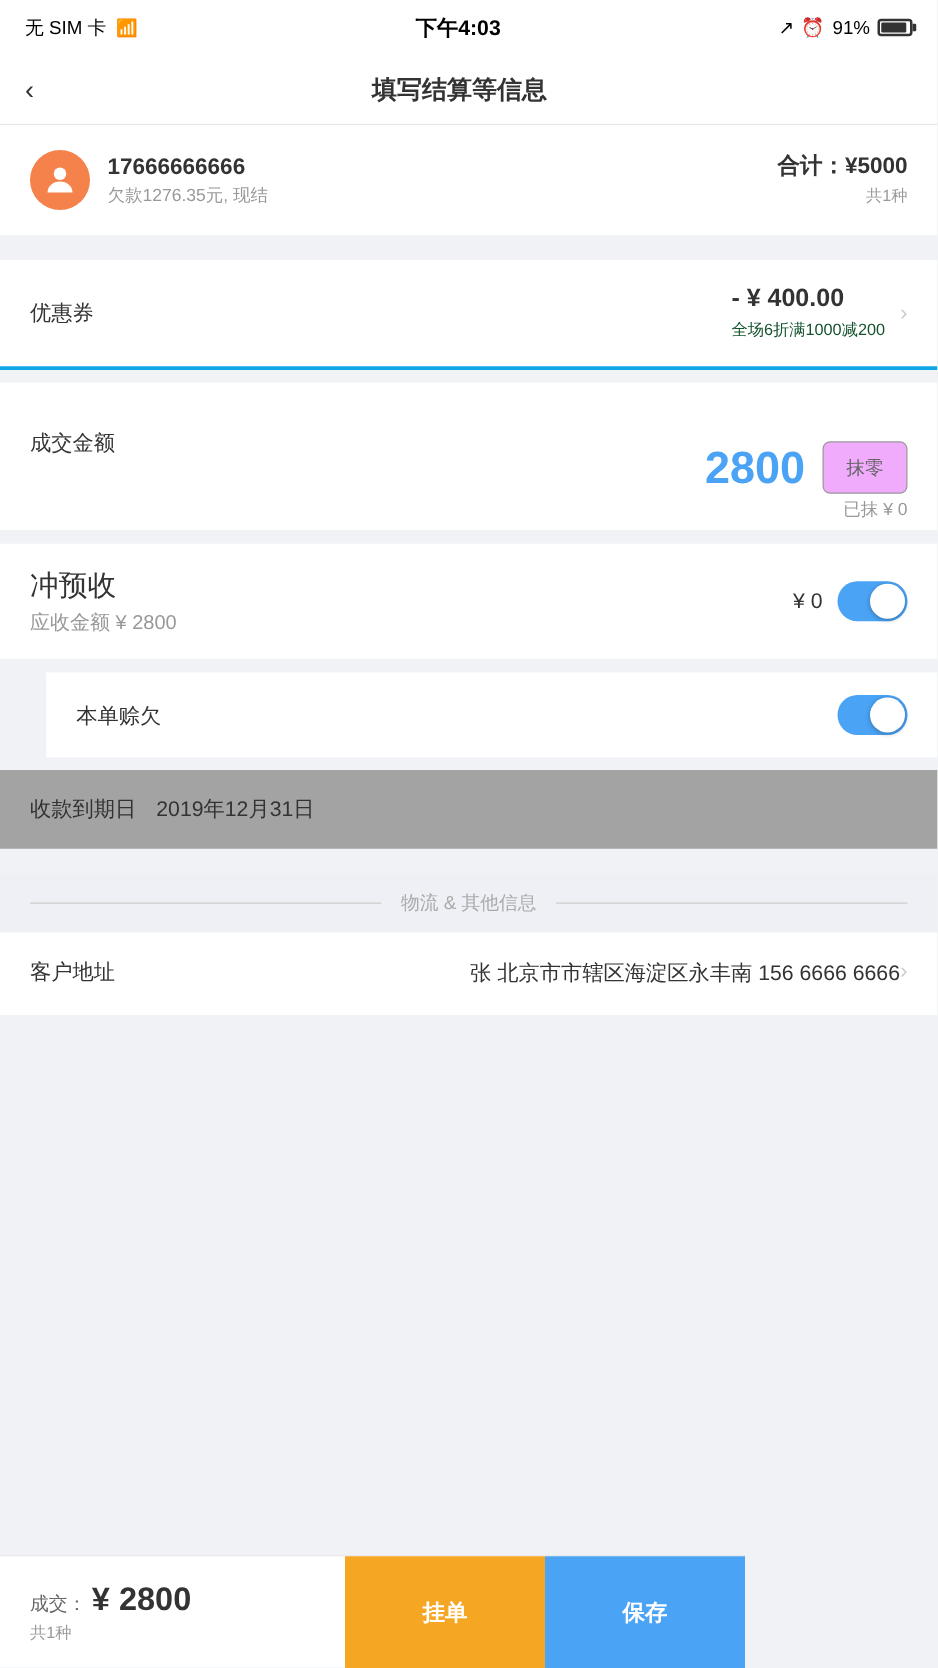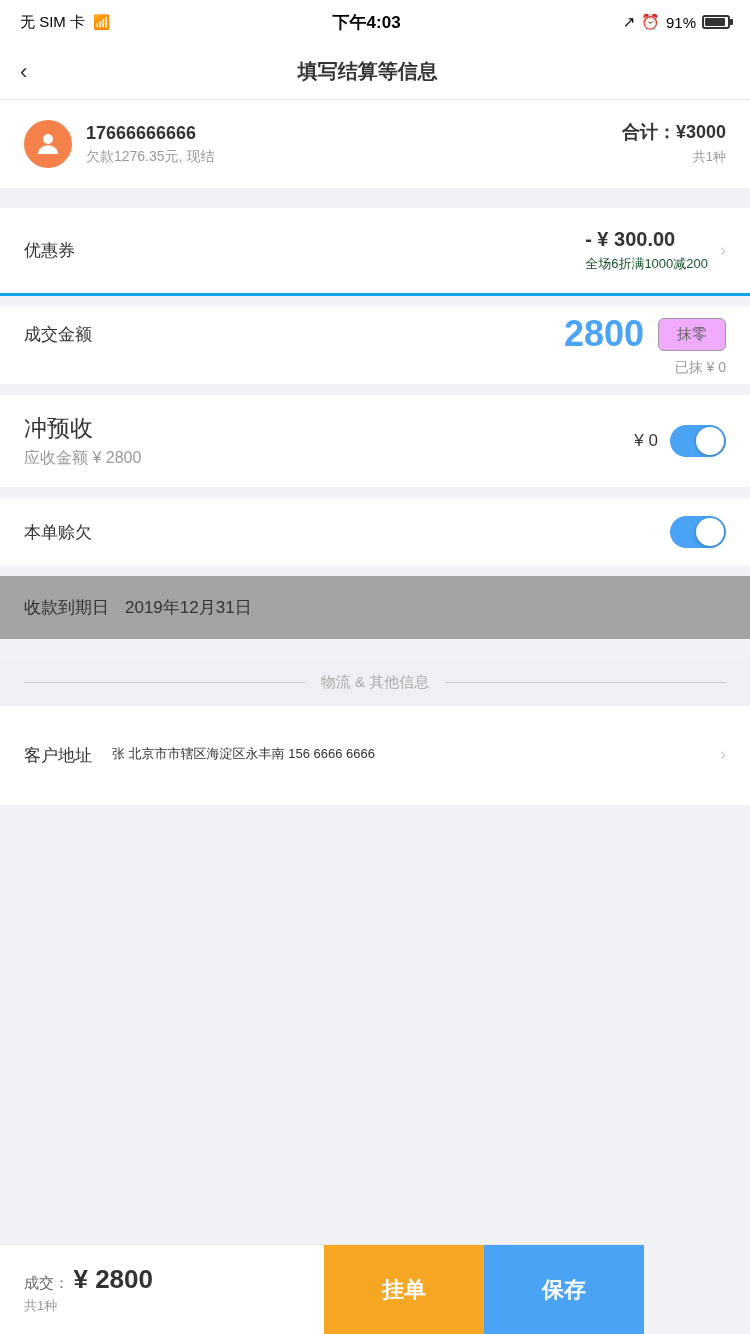--- a/index.html
+++ b/index.html
@@ -188,22 +188,22 @@
       display: flex;
       align-items: center;
       justify-content: space-between;
     }
     .amount-label {
       font-size: 17px;
       color: #333;
     }
     .amount-right {
       display: flex;
-      align-items: center;
       gap: 14px;
+      margin-top: 40px;
     }
     .amount-value {
       font-size: 36px;
       font-weight: 600;
       color: #4aa3f5;
     }
     .round-btn {
       border: 1.5px solid #999;
       border-radius: 6px;
       padding: 6px 18px;
@@ -273,20 +273,21 @@
     }
 
     
     .standalone-section {
       background: #fff;
       padding: 18px 24px;
       display: flex;
       align-items: center;
       justify-content: space-between;
       margin-bottom: 10px;
+      margin-left: 37px;
     }
     .standalone-label {
       font-size: 17px;
       color: #333;
     }
 
     
     .due-date-section {
       background: #a3a3a3;
       padding: 20px 24px;
@@ -320,45 +321,46 @@
       background: #ccc;
     }
     .section-header-text {
       font-size: 15px;
       color: #aaa;
     }
 
     
     .address-section {
       background: #fff;
-      padding: 38px 24px;
+      padding: 20px 24px;
       display: flex;
       align-items: flex-start;
       justify-content: space-between;
       margin-bottom: 13px;
+      text-align: right;
     }
     .address-label {
       font-size: 17px;
       color: #333;
       flex-shrink: 0;
       margin-right: 20px;
     }
     .address-value {
-      font-size: 13px;
+      font-size: 17px;
       color: #333;
       flex: 1;
       line-height: 1.5;
     }
 
     
     .bottom-bar {
       position: fixed;
       bottom: 0;
       left: 0;
-      width: 644px;
+      width: 596px;
       height: 90px;
       background: #fff;
       display: flex;
       align-items: center;
       border-top: 1px solid #e8e8e8;
     }
     .bottom-summary {
       padding: 0 24px;
       flex: 1;
     }
@@ -373,21 +375,21 @@
     }
     .bottom-sub {
       font-size: 13px;
       color: #999;
       margin-top: 2px;
     }
     .bottom-btn {
       height: 90px;
       min-width: 160px;
       border: none;
-      font-size: 22px;
+      font-size: 18px;
       font-weight: 600;
       color: #fff;
       cursor: pointer;
       display: flex;
       align-items: center;
       justify-content: center;
       padding: 0 13px;
       font-family: Liberation Mono, monospace;
     }
     .btn-hang { background: #f5a623; }
@@ -435,33 +437,33 @@
           <path d="M4 20c0-4 3.6-7 8-7s8 3 8 7" fill="#fff"></path>
         </svg>
       </div>
       <div class="customer-info">
         <div class="customer-phone">17666666666</div>
         <div class="customer-sub">欠款1276.35元, 现结</div>
       </div>
     </div>
     <div class="customer-right">
       <div class="total-amount">
-        <span>合计：</span><span>¥3000</span>
+        <span>合计：</span><span>¥5000</span>
       </div>
       <div class="total-sub">共1种</div>
     </div>
   </div>
 
   <div class="section-divider"></div>
 
   <div class="row-item">
     <span class="row-label">优惠券</span>
     <div class="row-right">
       <div>
-        <div class="coupon-amount">- ¥ 300.00</div>
+        <div class="coupon-amount">- ¥ 400.00</div>
         <div class="coupon-sub">全场6折满1000减200</div>
       </div>
       <span class="chevron-right">›</span>
     </div>
   </div>
 
   <div class="section-divider"></div>
 
   <div class="amount-section">
     <div class="amount-row">

